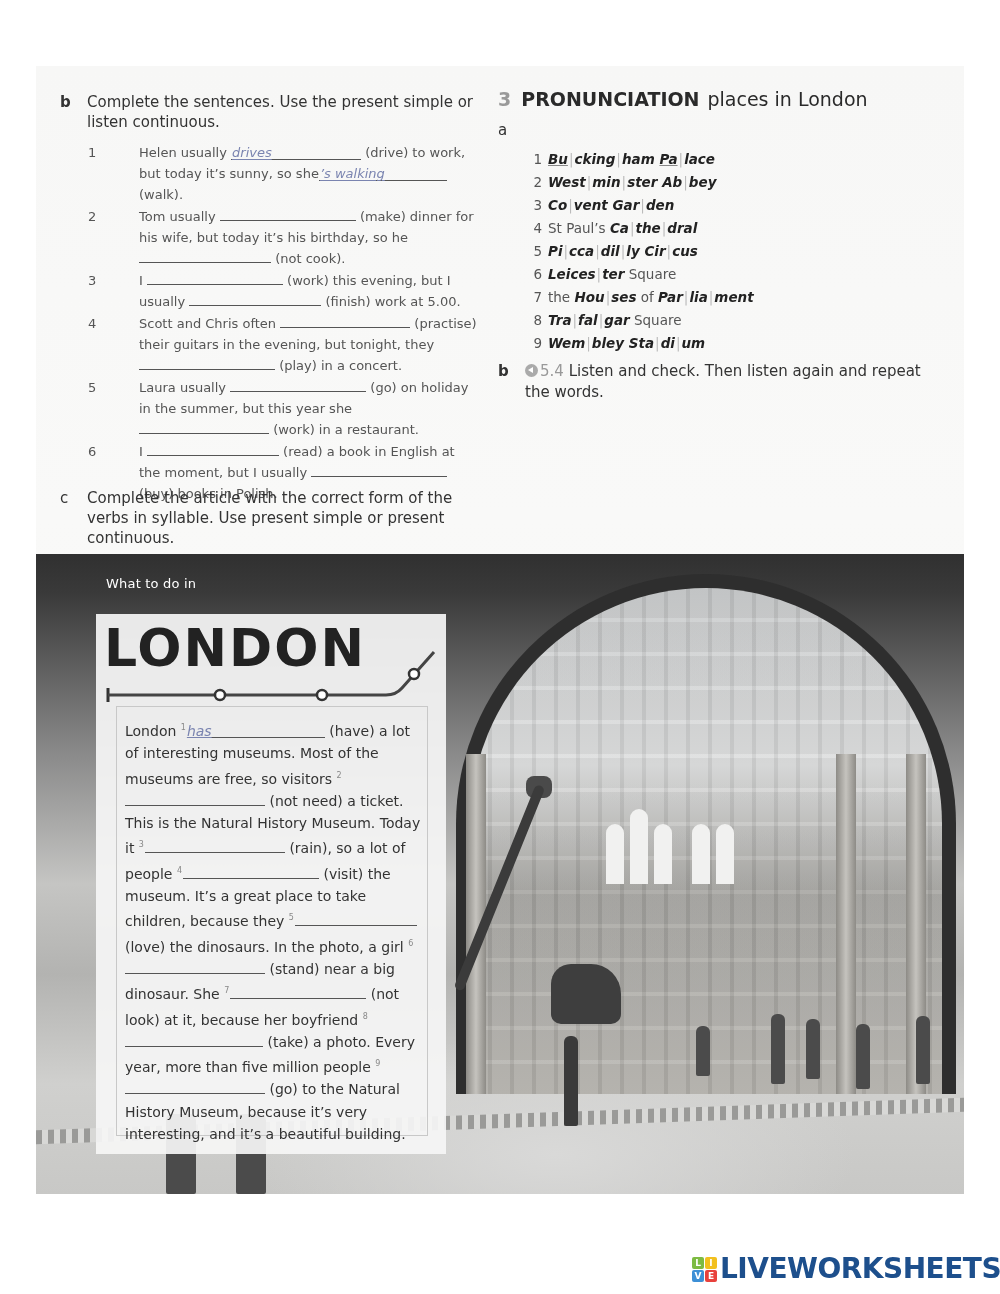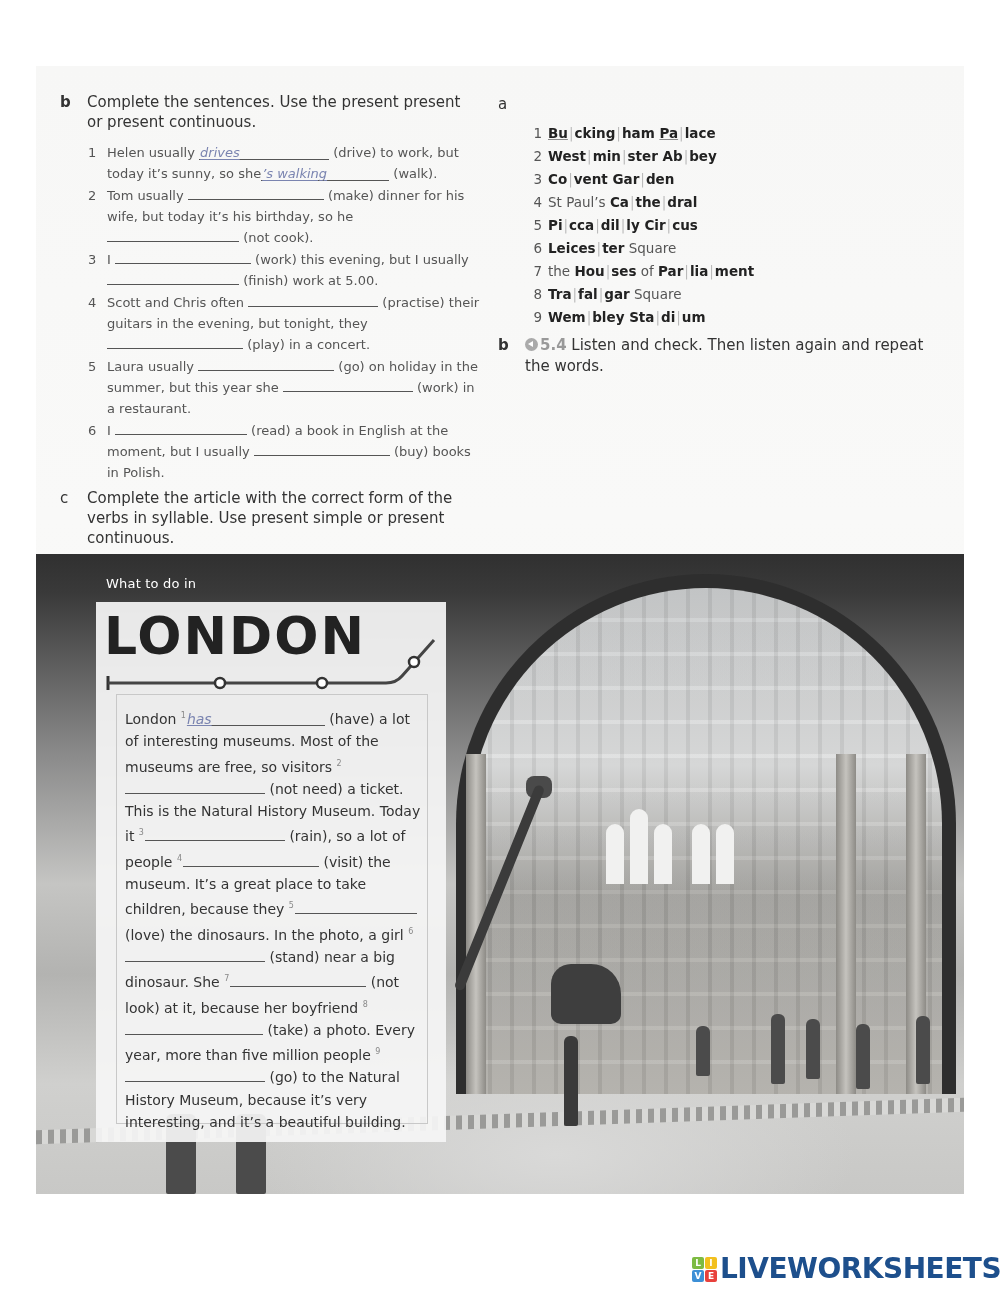--- a/index.html
+++ b/index.html
@@ -13,53 +13,53 @@
 
     
     .ex-b { position: absolute; left: 24px; top: 26px; width: 420px; }
     .ex-head { display: flex; font-size: 15px; line-height: 20px; color: #333; }
     .ex-letter { width: 27px; font-weight: bold; color: #333; flex: none; }
     .ex-instr { flex: 1; }
 
     .sentences { margin-top: 10px; margin-left: 28px; font-size: 13px; line-height: 21px; color: #555; }
     .sent { display: flex; margin-bottom: 1px; }
     .sent-num { width: 19px; flex: none; color: #555; }
-    .sent-body { flex: 1; }
+    .sent-body { flex: 1; margin-left: 32px; }
     .blank {
       display: inline-block; border-bottom: 1px solid #555; height: 15px; vertical-align: baseline;
       color: #7a84b0; font-style: italic; text-decoration: underline; text-underline-offset: 2px;
       line-height: 15px; padding-left: 1px;
     }
 
     .ex-c { position: absolute; left: 24px; top: 422px; width: 420px; }
 
     
     .pron { position: absolute; left: 462px; top: 20px; width: 440px; }
     .pron-title { font-size: 19px; line-height: 26px; color: #2a2a2a; }
     .pron-num { color: #999; font-weight: bold; margin-right: 10px; }
     .pron-bold { font-weight: bold; margin-right: 8px; }
     .pron-a { display: flex; margin-top: 8px; font-size: 15px; line-height: 20px; color: #333; }
     .pron-a .ex-letter { width: 27px; font-weight: normal; }
     .u { text-decoration: underline; text-decoration-color: #888; }
     .places { margin-top: 8px; margin-left: 24px; font-size: 13.5px; line-height: 23px; }
     .place { display: flex; }
     .place-num { width: 20px; text-align: right; margin-right: 6px; color: #555; flex: none; }
     .place-text { color: #555; }
-    .place-text b { color: #222; font-weight: bold; }
+    .place-text b { color: #222; font-weight: bold; font-style: italic; }
     .pron-b { display: flex; margin-top: 6px; font-size: 15px; line-height: 21px; color: #333; }
     .pron-b .ex-letter { width: 27px; }
     .audio-icon {
       display: inline-block; width: 13px; height: 13px; border-radius: 50%; background: #aaa;
       vertical-align: -1px; margin-right: 2px; position: relative;
     }
     .audio-icon::after {
       content: ""; position: absolute; left: 3px; top: 3px; width: 0; height: 0;
       border-top: 3.5px solid transparent; border-bottom: 3.5px solid transparent; border-right: 5px solid #fff;
     }
-    .track { color: #999; font-weight: bold; }
+    .track { color: #999; font-weight: normal; }
 
     
     .photo {
       position: absolute; left: 0; top: 488px; width: 928px; height: 640px; overflow: hidden;
       background:
         radial-gradient(ellipse 300px 120px at 520px 600px, #d9d9d8 0%, rgba(217,217,216,0) 100%),
         linear-gradient(180deg, #303030 0px, #3a3a3a 40px, #8a8a8a 200px, #c5c5c3 330px, #b3b3b1 420px, #d0d0ce 530px, #c8c8c6 640px);
     }
     .vault {
       position: absolute; left: 420px; top: 20px; width: 500px; height: 520px;
@@ -88,21 +88,21 @@
       position: absolute; left: 0; top: 560px; width: 928px; height: 14px;
       background: repeating-linear-gradient(90deg, #9a9a98 0 6px, #d8d8d6 6px 12px);
       transform: skewY(-2deg);
     }
     .person { position: absolute; width: 14px; height: 60px; background: #4b4b4b; border-radius: 6px 6px 2px 2px; }
     .photo-heading {
       position: absolute; left: 70px; top: 22px; color: #ffffff; font-size: 13px; letter-spacing: 0.2px;
     }
 
     .article-box {
-      position: absolute; left: 60px; top: 48px; width: 350px; height: 540px;
+      position: absolute; left: 60px; top: 60px; width: 350px; height: 540px;
       background: rgba(245,245,245,0.93);
     }
     .london-title {
       position: absolute; left: 8px; top: 6px; font-size: 52px; font-weight: bold; color: #222;
       letter-spacing: 2px; line-height: 56px; font-family: "DejaVu Sans", sans-serif;
     }
     .tube-line { position: absolute; left: 0; top: 0; }
     .article-inner {
       position: absolute; left: 20px; top: 92px; width: 312px; height: 430px;
       border: 1px solid #c8c8c8;
@@ -120,21 +120,21 @@
     .logo-text { font-size: 28px; font-weight: bold; color: #1d4f8c; letter-spacing: -0.5px; line-height: 30px; }
   </style>
 </head>
 <body>
 
 <div class="page">
 
   <div class="ex-b">
     <div class="ex-head">
       <span class="ex-letter">b</span>
-      <span class="ex-instr">Complete the sentences. Use the present present or present continuous.</span>
+      <span class="ex-instr">Complete the sentences. Use the present simple or listen continuous.</span>
     </div>
     <div class="sentences" id="sentences">
         <div class="sent">
           <span class="sent-num">1</span>
           <span class="sent-body">Helen usually <span class="blank" style="width: 130px;">drives</span> (drive) to work, but today it’s sunny, so she<span class="blank" style="width: 128px;">’s walking</span> (walk).</span>
         </div>
         <div class="sent">
           <span class="sent-num">2</span>
           <span class="sent-body">Tom usually <span class="blank" style="width: 136px;"></span> (make) dinner for his wife, but today it’s his birthday, so he <span class="blank" style="width: 132px;"></span> (not cook).</span>
         </div>
@@ -158,20 +158,23 @@
   </div>
 
   <div class="ex-c">
     <div class="ex-head">
       <span class="ex-letter" style="font-weight:normal">c</span>
       <span class="ex-instr">Complete the article with the correct form of the verbs in syllable. Use present simple or present continuous.</span>
     </div>
   </div>
 
   <div class="pron">
+    <div class="pron-title">
+      <span class="pron-num">3</span><span class="pron-bold">PRONUNCIATION</span><span>places in London</span>
+    </div>
     <div class="pron-a">
       <span class="ex-letter">a</span>
     </div>
     <div class="places" id="places">
         <div class="place">
           <span class="place-num">1</span>
           <span class="place-text"><b><span class="u">Bu</span><span style="color:#bbb;font-weight:normal;margin:0 1px">|</span>cking<span style="color:#bbb;font-weight:normal;margin:0 1px">|</span>ham <span class="u">Pa</span><span style="color:#bbb;font-weight:normal;margin:0 1px">|</span>lace</b></span>
         </div>
         <div class="place">
           <span class="place-num">2</span>

